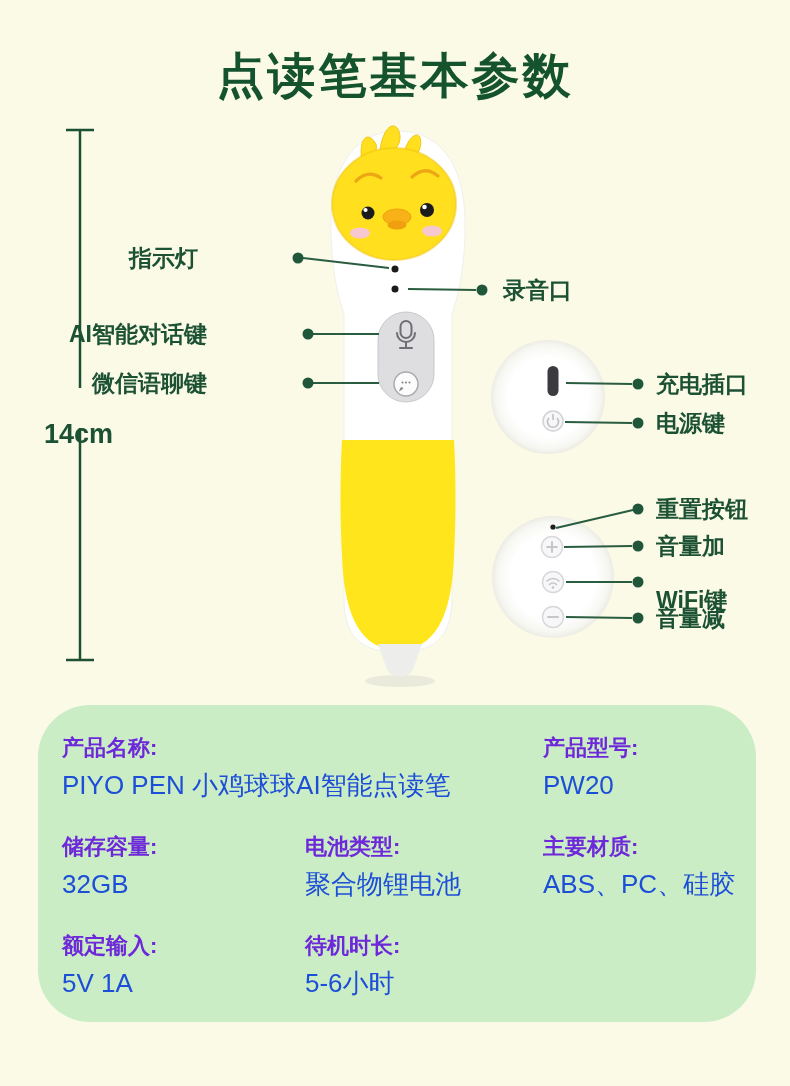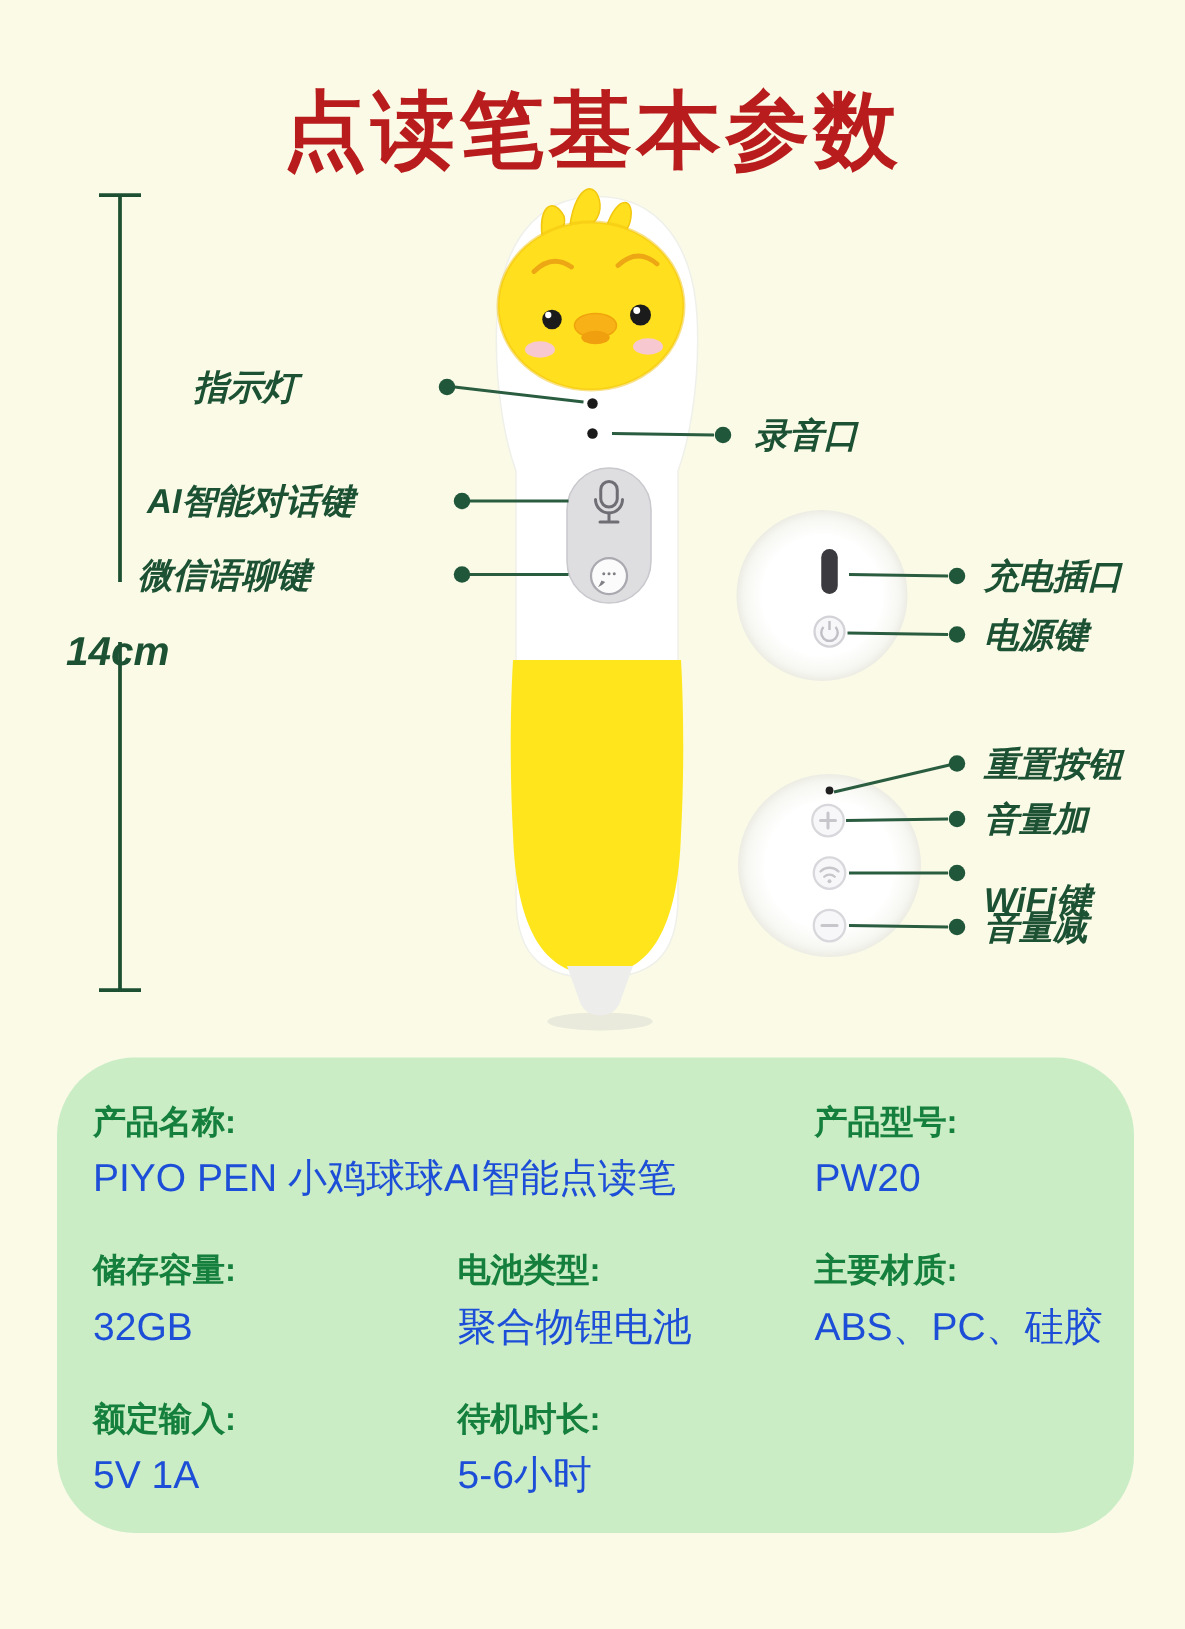--- a/index.html
+++ b/index.html
@@ -7,25 +7,25 @@
     width:790px;height:1086px;
     background:#FAFAE7;
     font-family:"Liberation Sans","DejaVu Sans",sans-serif;
     position:relative;overflow:hidden;
   }
   .page{position:absolute;inset:0;width:790px;height:1086px;}
 
   .title{
     position:absolute;top:12px;left:0;width:790px;
     text-align:center;
-    font-size:56px;font-weight:800;letter-spacing:3px;
-    color:#b91c1c;
-  }
-
-  .diagram{position:absolute;top:0;left:0;width:702px;height:710px;font-style:italic;}
+    font-size:48px;font-weight:800;letter-spacing:3px;
+    color:#14532d;
+  }
+
+  .diagram{position:absolute;top:0;left:0;width:702px;height:710px;}
   .diagram svg{position:absolute;top:0;left:0;}
 
   .callout{
     position:absolute;
     font-size:23px;font-weight:700;color:#1C5233;
     line-height:30px;white-space:nowrap;
   }
   .callout.right-align{text-align:right;}
 
   .measure-label{
@@ -38,21 +38,21 @@
     width:718px;height:317px;box-sizing:border-box;
     background:#CBEDC5;border-radius:52px;
     padding:30px 26px 0 24px;
     display:grid;
     grid-template-columns:243px 238px 1fr;
     row-gap:34px;
     align-content:start;
   }
   .cell{min-width:0;}
   .cell.wide{grid-column:1 / 3;}
-  .cell .label{font-size:22px;font-weight:700;color:#15803d;line-height:26px;}
+  .cell .label{font-size:22px;font-weight:700;color:#6d28d9;line-height:26px;}
   .cell .value{font-size:26px;font-weight:400;color:#1d4ed8;line-height:30px;margin-top:9px;white-space:nowrap;}
 </style>
 </head>
 <body>
 
 <div class="page">
 
   <h1 class="title">点读笔基本参数</h1>
 
   <div class="diagram">
@@ -175,21 +175,21 @@
         <circle cx="638" cy="423" r="5.5"></circle>
         <circle cx="638" cy="509" r="5.5"></circle>
         <circle cx="638" cy="546" r="5.5"></circle>
         <circle cx="638" cy="582" r="5.5"></circle>
         <circle cx="638" cy="618" r="5.5"></circle>
       </g>
     </svg>
 
     <div class="callout right-align" style="right:504px;top:243px;">指示灯</div>
     <div class="callout" style="left:503px;top:275px;">录音口</div>
-    <div class="callout right-align" style="right:466px;top:319px;">AI智能对话键</div>
+    <div class="callout right-align" style="right:495px;top:319px;">AI智能对话键</div>
     <div class="callout right-align" style="right:495px;top:368px;">微信语聊键</div>
     <div class="callout" style="left:656px;top:369px;">充电插口</div>
     <div class="callout" style="left:656px;top:408px;">电源键</div>
     <div class="callout" style="left:656px;top:494px;">重置按钮</div>
     <div class="callout" style="left:656px;top:531px;">音量加</div>
     <div class="callout" style="left:656px;top:585px;">WiFi键</div>
     <div class="callout" style="left:656px;top:603px;">音量减</div>
 
     <div class="measure-label">14cm</div>
   </div>

